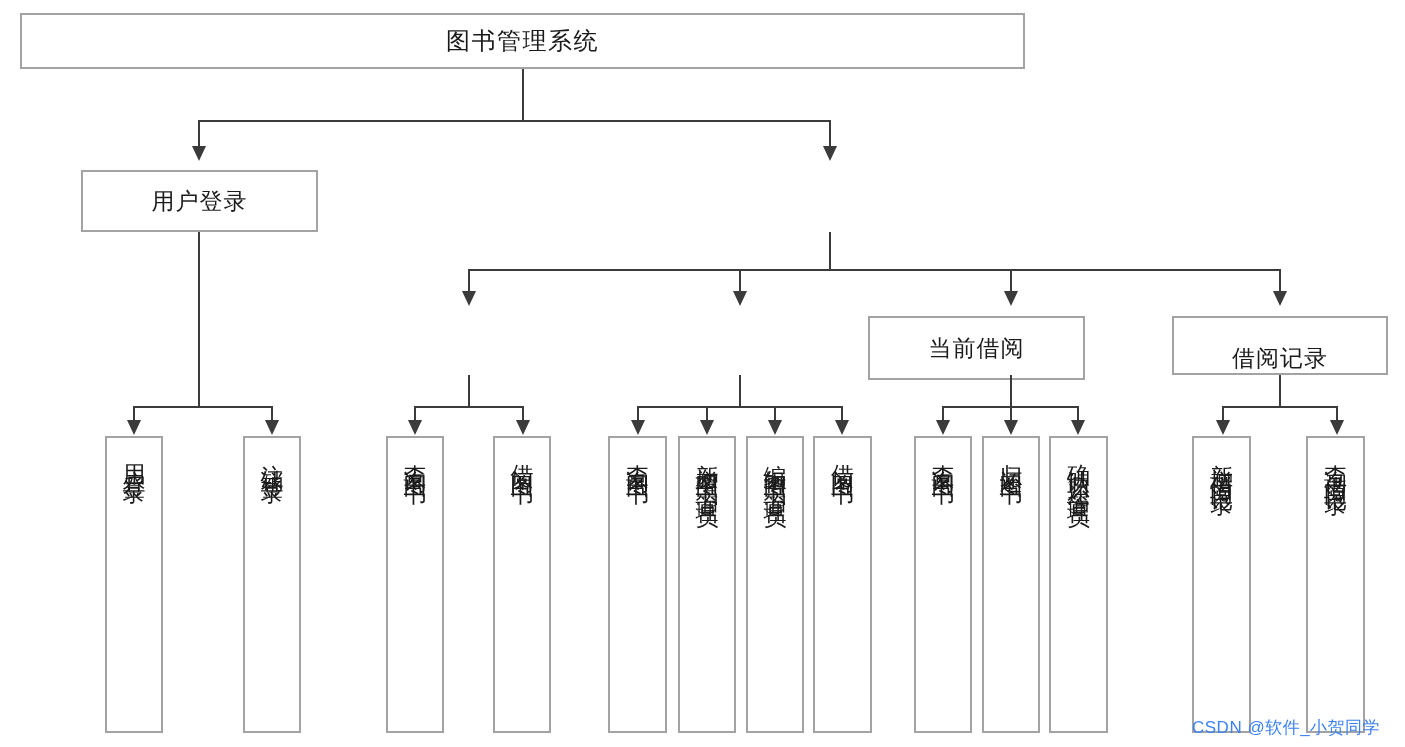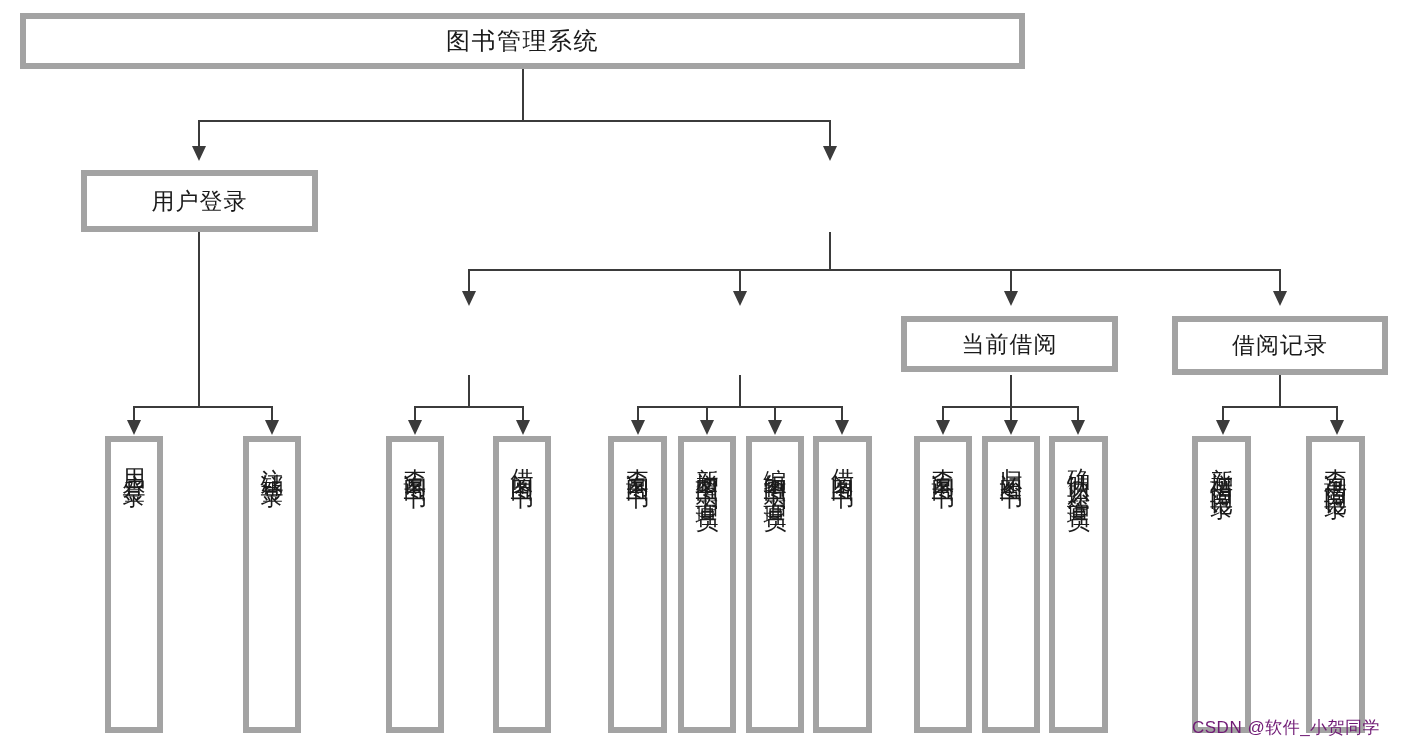--- a/index.html
+++ b/index.html
@@ -14,21 +14,21 @@
     position: relative;
     width: 1405px;
     height: 747px;
     background: #ffffff;
     overflow: hidden;
   }
   .node {
     position: absolute;
     box-sizing: border-box;
     background: #ffffff;
-    border: 6px solid #a3a3a3;
+    border: 2px solid #a3a3a3;
     display: flex;
     align-items: center;
     justify-content: center;
     color: #1a1a1a;
   }
   .node .label {
     line-height: 1.25;
     text-align: center;
     white-space: pre;
   }
@@ -64,21 +64,21 @@
   .arrow {
     position: absolute;
     width: 0;
     height: 0;
     border-left: 7px solid transparent;
     border-right: 7px solid transparent;
     border-top: 15px solid #3b3b3b;
   }
   .watermark {
     position: absolute;
-    color: #701a75;
+    color: #3b82f6;
     font-size: 17px;
     white-space: nowrap;
     letter-spacing: 0.5px;
   }
 </style>
 </head>
 <body>
 
 <div id="canvas">
 
@@ -110,24 +110,24 @@
   <div class="ln h" style="left:468px; top:269px; width:812px; height:2px;"></div>
   <div class="ln v" style="left:468px; top:269px; width:2px; height:24px;"></div>
   <div class="arrow" style="left:462px; top:291px;"></div>
   <div class="ln v" style="left:739px; top:269px; width:2px; height:24px;"></div>
   <div class="arrow" style="left:733px; top:291px;"></div>
   <div class="ln v" style="left:1010px; top:269px; width:2px; height:24px;"></div>
   <div class="arrow" style="left:1004px; top:291px;"></div>
   <div class="ln v" style="left:1279px; top:269px; width:2px; height:24px;"></div>
   <div class="arrow" style="left:1273px; top:291px;"></div>
 
-  <div class="node horiz" style="left:901px; top:316px; width:217px; height:56px;">
+  <div class="node horiz" style="left:868px; top:316px; width:217px; height:64px;">
     <span class="label">当前借阅</span>
   </div>
-  <div class="node horiz" style="left:1172px; top:316px; width:216px; height:59px;">
+  <div class="node horiz" style="left:1172px; top:316px; width:216px; height:59px;align-items:flex-end;">
     <span class="label">借阅记录</span>
   </div>
 
   <div class="ln v" style="left:468px; top:375px; width:2px; height:33px;"></div>
   <div class="ln h" style="left:414px; top:406px; width:110px; height:2px;"></div>
   <div class="ln v" style="left:414px; top:406px; width:2px; height:16px;"></div>
   <div class="arrow" style="left:408px; top:420px;"></div>
   <div class="ln v" style="left:522px; top:406px; width:2px; height:16px;"></div>
   <div class="arrow" style="left:516px; top:420px;"></div>
 

